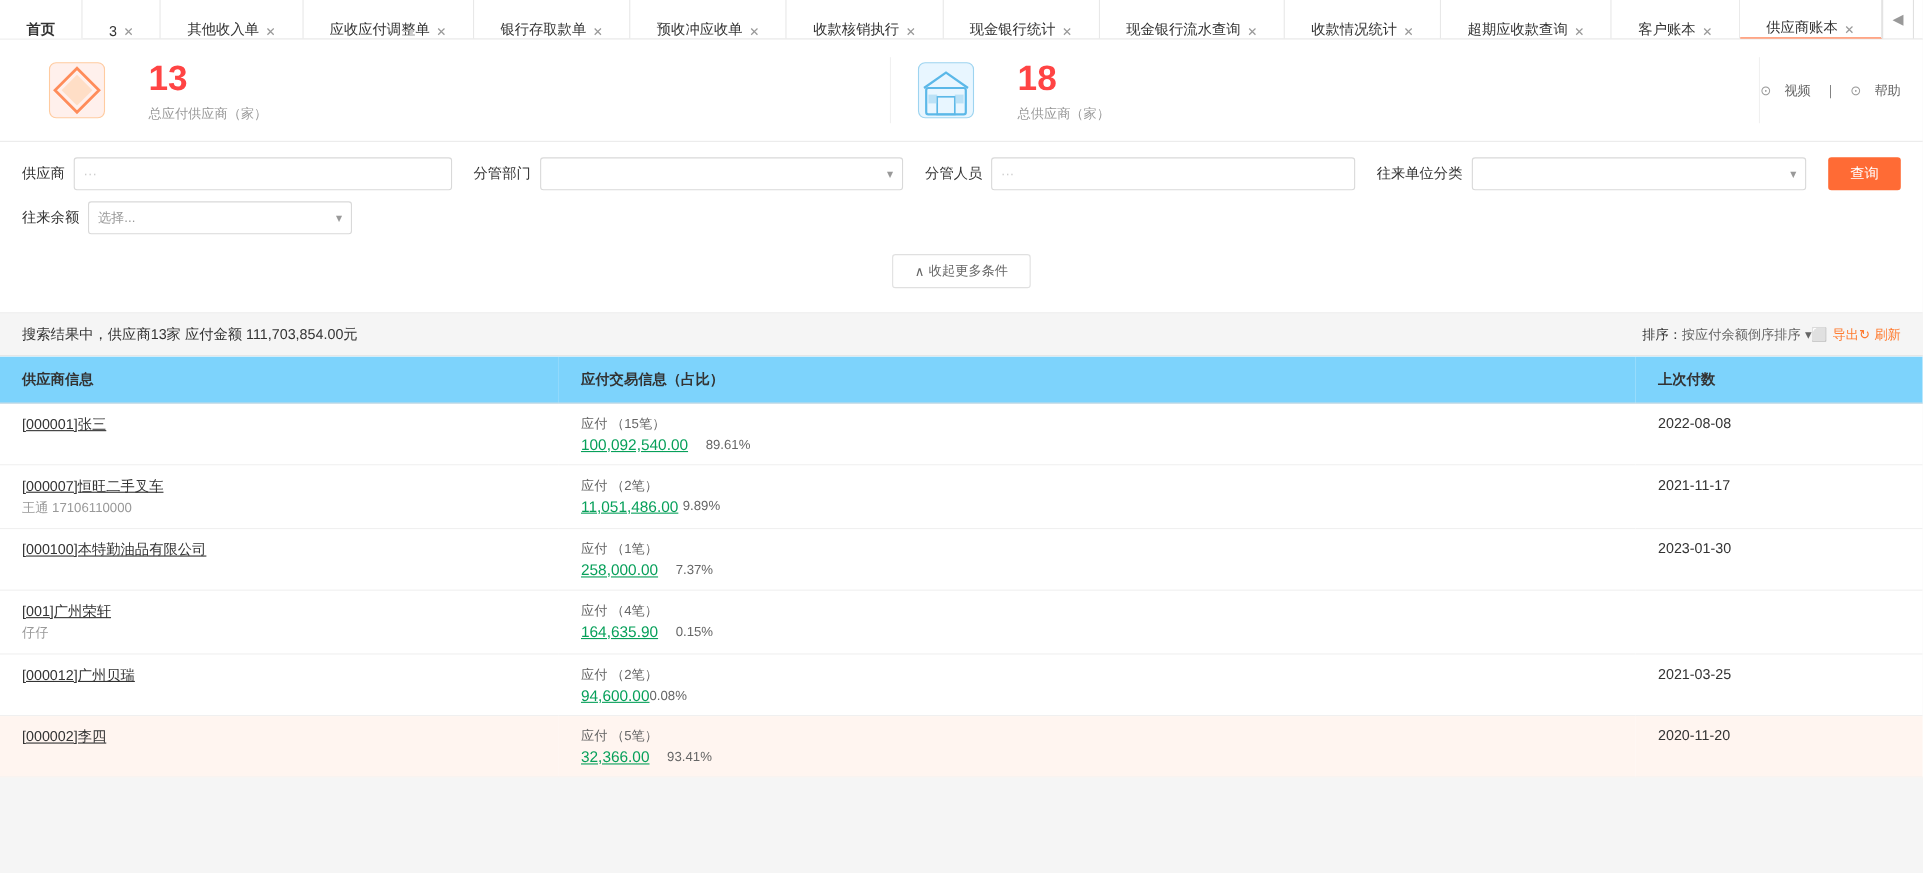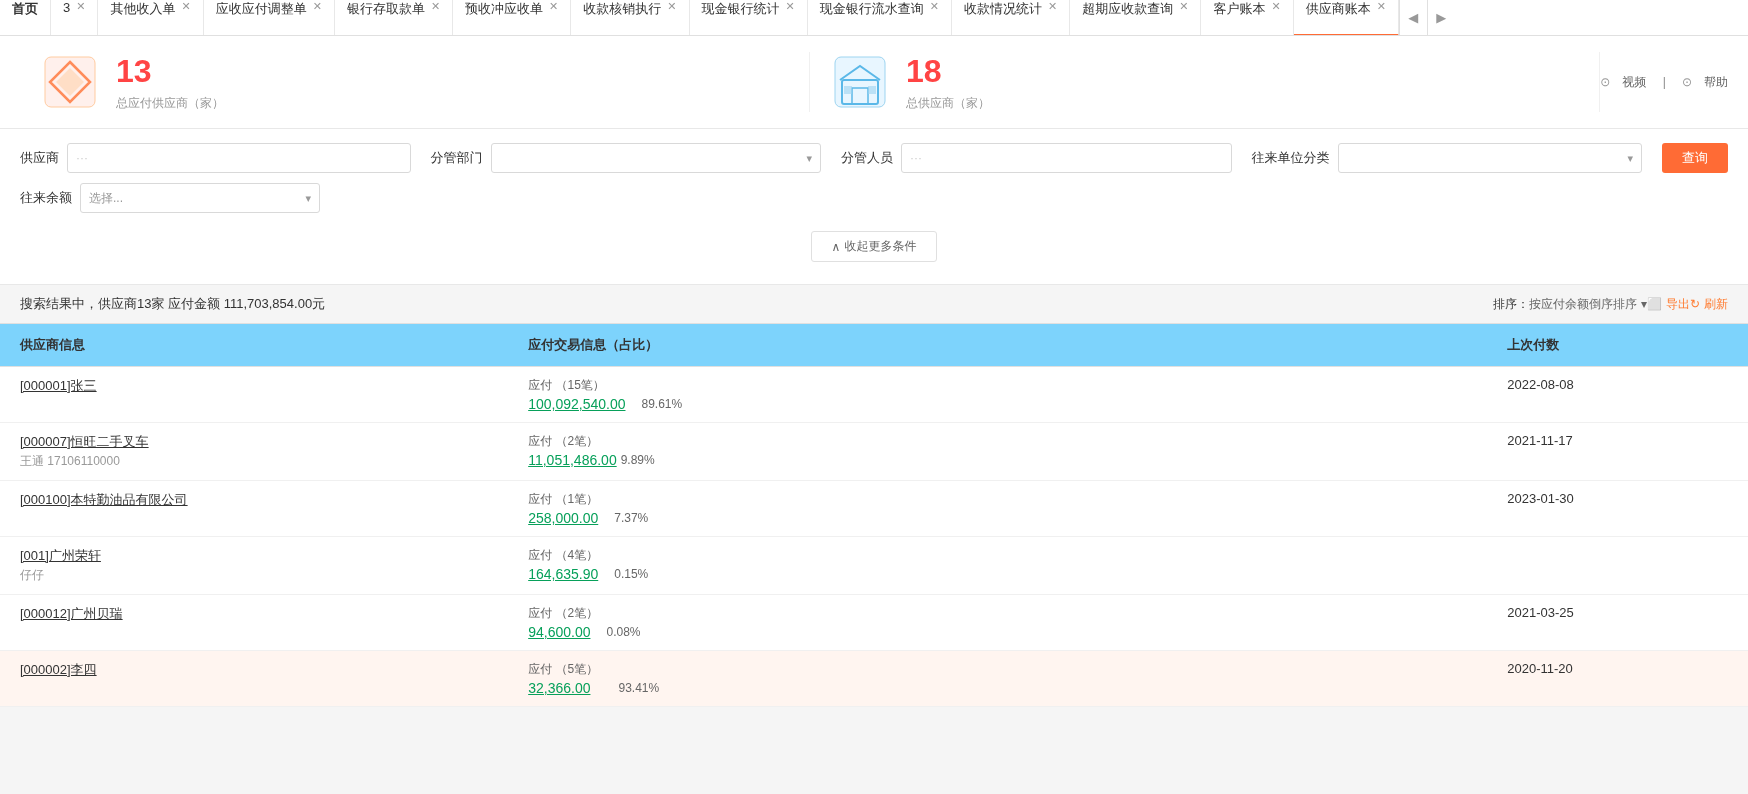--- a/index.html
+++ b/index.html
@@ -10,22 +10,22 @@
       display: flex;
       align-items: center;
       background: #fff;
       border-bottom: 1px solid #e0e0e0;
       height: 36px;
       padding: 0 0;
       overflow: hidden;
     }
     .nav-tab {
       display: flex;
-      align-items: flex-start;
-      padding: 0 12px;
+      align-items: flex-end;
+      padding: 0 24px;
       height: 36px;
       border-right: 1px solid #e8e8e8;
       white-space: nowrap;
       cursor: pointer;
       font-size: 13px;
       color: #333;
       flex-shrink: 0;
     }
     .nav-tab.active {
       background: #fff;
@@ -69,21 +69,21 @@
       padding: 0 20px;
       border-right: 1px solid #f0f0f0;
     }
     .summary-card:last-child { border-right: none; }
     .summary-icon {
       width: 60px;
       height: 60px;
       margin-right: 16px;
       flex-shrink: 0;
     }
-    .summary-info { flex: 1; }
+    .summary-info { flex: 1; margin-left: 19px; }
     .summary-number {
       font-size: 32px;
       font-weight: bold;
       color: #ff4444;
       line-height: 1.2;
     }
     .summary-number.large { font-size: 36px; }
     .summary-label {
       font-size: 12px;
       color: #999;
@@ -498,32 +498,32 @@
               <a class="amount-green">164,635.90</a>
               <span class="tx-percent">0.15%</span>
             </div>
           </td>
           <td></td>
         </tr>
         <tr>
           <td><a class="supplier-link">[000012]广州贝瑞</a></td>
           <td style="min-width: 400px;">
             <div><span class="tx-label">应付 （2笔）</span></div>
-            <div style="display: flex; align-items: center; gap: 16px; margin-top: 2px;">
+            <div style="display: flex; align-items: center; gap: 0; margin-top: 2px;">
               <a class="amount-green">94,600.00</a>
               <span class="tx-percent">0.08%</span>
             </div>
           </td>
           <td>2021-03-25</td>
         </tr>
         <tr class="highlighted">
           <td><a class="supplier-link">[000002]李四</a></td>
           <td style="min-width: 400px; margin-top: 16px;">
             <div><span class="tx-label">应付 （5笔）</span></div>
-            <div style="display: flex; align-items: center; gap: 28px; margin-top: 2px;">
+            <div style="display: flex; align-items: center; gap: 16px; margin-top: 2px;">
               <a class="amount-green">32,366.00</a>
               <span class="tx-percent">93.41%</span>
             </div>
           </td>
           <td>2020-11-20</td>
         </tr>
       </tbody>
   </table>
 </div>
 

